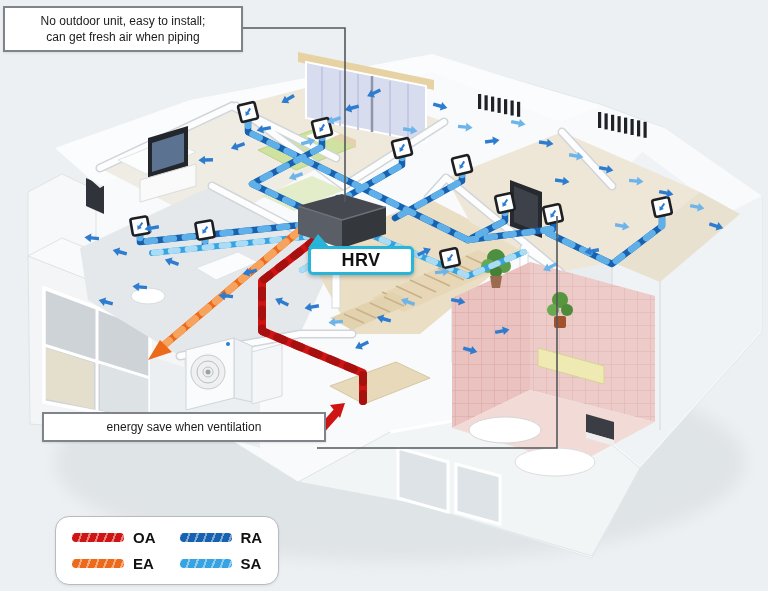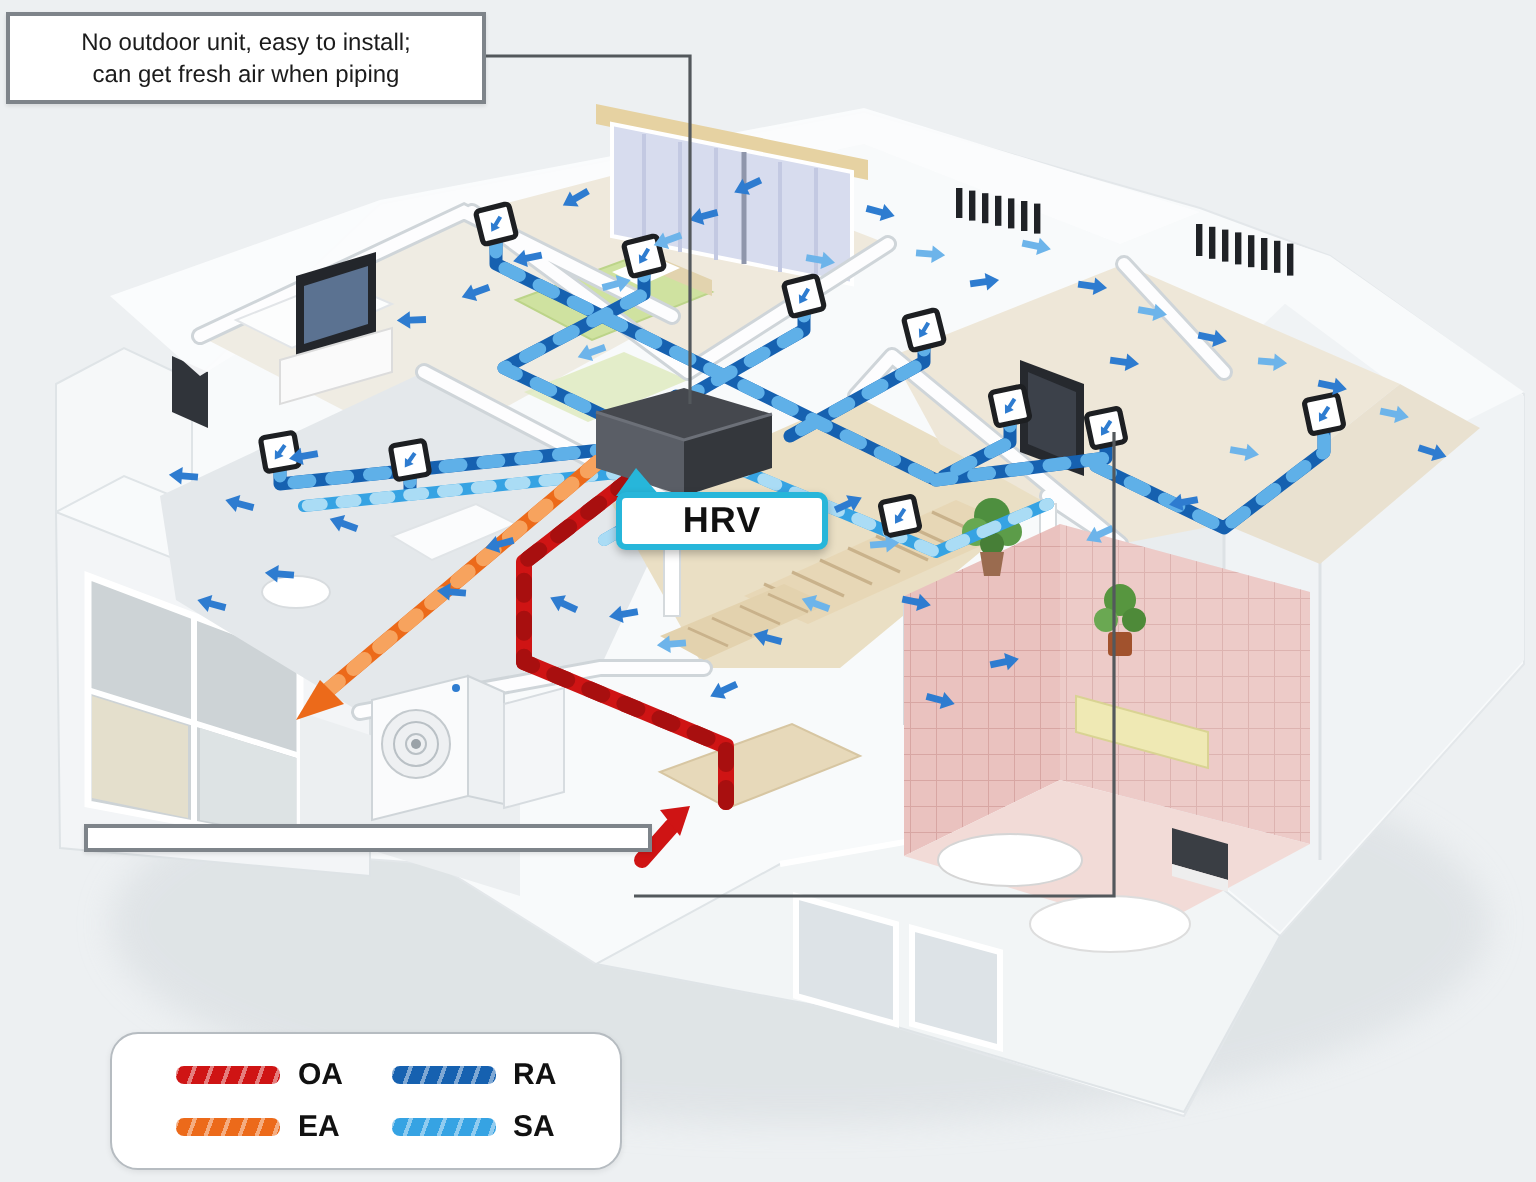--- a/index.html
+++ b/index.html
@@ -10,21 +10,21 @@
            font-size:12px;line-height:1.35;text-align:center;padding:5px 6px;
            box-shadow:0 1px 2px rgba(0,0,0,.10);}
   .callout div{white-space:nowrap;}
   .callout-top{left:3px;top:6px;min-width:224px;}
   .callout-bottom{left:42px;top:412px;min-width:268px;}
   .hrv-label{position:absolute;left:308px;top:246px;width:100px;height:23px;background:#ffffff;
              border:3px solid #27b6da;border-radius:5px;font-weight:bold;font-size:18px;color:#111;
              display:flex;align-items:center;justify-content:center;letter-spacing:.5px;
              box-shadow:0 2px 4px rgba(0,0,0,.25);text-align:right;}
   .legend{position:absolute;left:55px;top:516px;background:#ffffff;border:1px solid #b6bcc1;
-          border-radius:14px;padding:12px 32px;display:grid;grid-template-columns:auto auto;
+          border-radius:14px;padding:12px 16px;display:grid;grid-template-columns:auto auto;
           column-gap:24px;row-gap:9px;box-shadow:0 1px 3px rgba(0,0,0,.08);}
   .legend-item{display:flex;align-items:center;gap:9px;}
   .swatch{width:52px;height:9px;border-radius:4px;
           background-image:repeating-linear-gradient(110deg,rgba(255,255,255,.45) 0 2px,rgba(255,255,255,0) 2px 8px);}
   .legend-label{font-weight:bold;font-size:15px;color:#111;}
 </style>
 </head>
 <body>
 
 <div class="stage">
@@ -266,20 +266,21 @@
   <path d="M240,28 L345,28 L345,202" stroke="#53585c" stroke-width="1.6" fill="none"></path>
   <path d="M317,448 L557,448 L557,216" stroke="#53585c" stroke-width="1.6" fill="none"></path>
 </svg>
 
   <div class="callout callout-top">
     <div>No outdoor unit, easy to install;</div>
     <div>can get fresh air when piping</div>
   </div>
 
   <div class="callout callout-bottom">
+    <div>energy save when ventilation</div>
   </div>
 
   <div class="hrv-label" style="border-color: rgb(39, 182, 218);">HRV</div>
 
   <div class="legend">
     <div class="legend-item">
       <span class="swatch" style="background-color: rgb(207, 20, 20);"></span>
       <span class="legend-label">OA</span>
     </div>
     <div class="legend-item">

